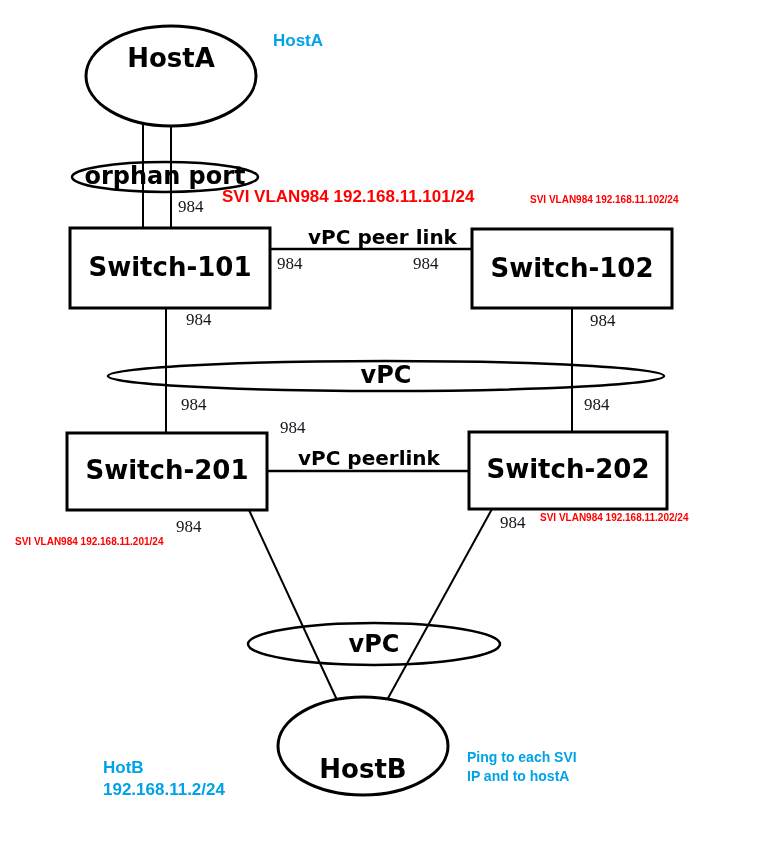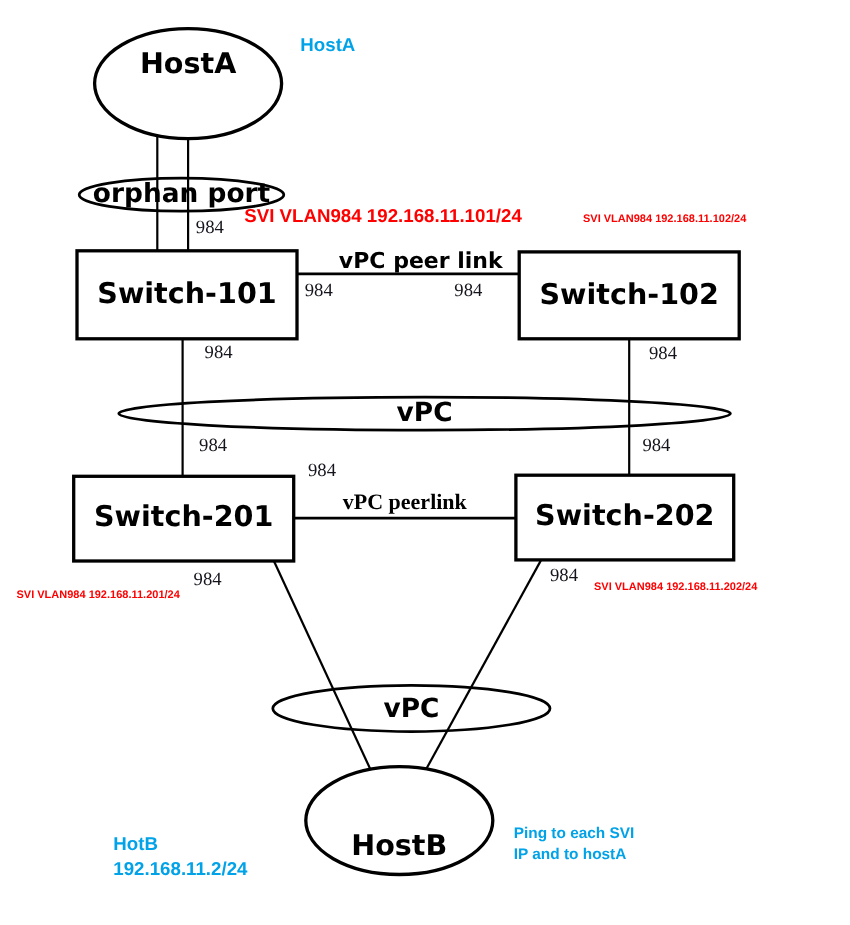--- a/index.html
+++ b/index.html
@@ -81,37 +81,37 @@
   <div class="lbl node-label orphan-label" style="left:70px;top:162px;width:190px;">orphan port</div>
   <div class="lbl node-label switch-label" style="left:70px;top:252px;width:200px;">Switch-101</div>
   <div class="lbl node-label switch-label" style="left:472px;top:253px;width:200px;">Switch-102</div>
   <div class="lbl node-label vpc-label" style="left:336px;top:361px;width:100px;">vPC</div>
   <div class="lbl node-label switch-label" style="left:67px;top:455px;width:200px;">Switch-201</div>
   <div class="lbl node-label switch-label" style="left:469px;top:454px;width:198px;text-align:center;">Switch-202</div>
   <div class="lbl node-label vpc-label" style="left:324px;top:630px;width:100px;">vPC</div>
   <div class="lbl node-label host-label" style="left:283px;top:754px;width:160px;">HostB</div>
 
   <div class="lbl link-label" style="left:300px;top:225px;width:165px;">vPC peer link</div>
-  <div class="lbl link-label" style="left:298px;top:446px;width:140px;font-family:Liberation Serif, serif;">vPC peerlink</div>
+  <div class="lbl link-label" style="left:298px;top:446px;width:140px;">vPC peerlink</div>
 
   <div class="lbl port" style="left:178px;top:197px;">984</div>
   <div class="lbl port" style="left:277px;top:254px;">984</div>
   <div class="lbl port" style="left:413px;top:254px;">984</div>
   <div class="lbl port" style="left:186px;top:310px;">984</div>
   <div class="lbl port" style="left:590px;top:311px;">984</div>
   <div class="lbl port" style="left:181px;top:395px;">984</div>
   <div class="lbl port" style="left:584px;top:395px;">984</div>
   <div class="lbl port" style="left:280px;top:418px;">984</div>
   <div class="lbl port" style="left:176px;top:517px;">984</div>
   <div class="lbl port" style="left:500px;top:513px;">984</div>
 
   <div class="lbl svi svi-big" style="left:222px;top:187px;">SVI VLAN984 192.168.11.101/24</div>
   <div class="lbl svi" style="left:530px;top:194px;">SVI VLAN984 192.168.11.102/24</div>
   <div class="lbl svi" style="left:15px;top:536px;">SVI VLAN984 192.168.11.201/24</div>
-  <div class="lbl svi" style="left:540px;top:528px;">SVI VLAN984 192.168.11.202/24</div>
+  <div class="lbl svi" style="left:540px;top:512px;">SVI VLAN984 192.168.11.202/24</div>
 
   <div class="lbl note note-big" style="left:273px;top:30px;">
     <div>HostA</div>
   </div>
   <div class="lbl note note-big" style="left:103px;top:757px;">
     <div>HotB</div>
     <div>192.168.11.2/24</div>
   </div>
   <div class="lbl note" style="left:467px;top:748px;">
     <div>Ping to each SVI</div>

